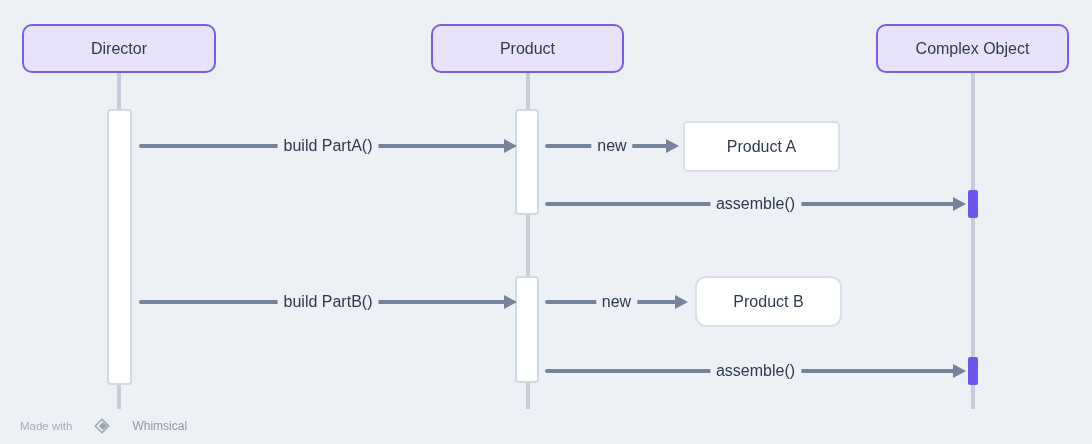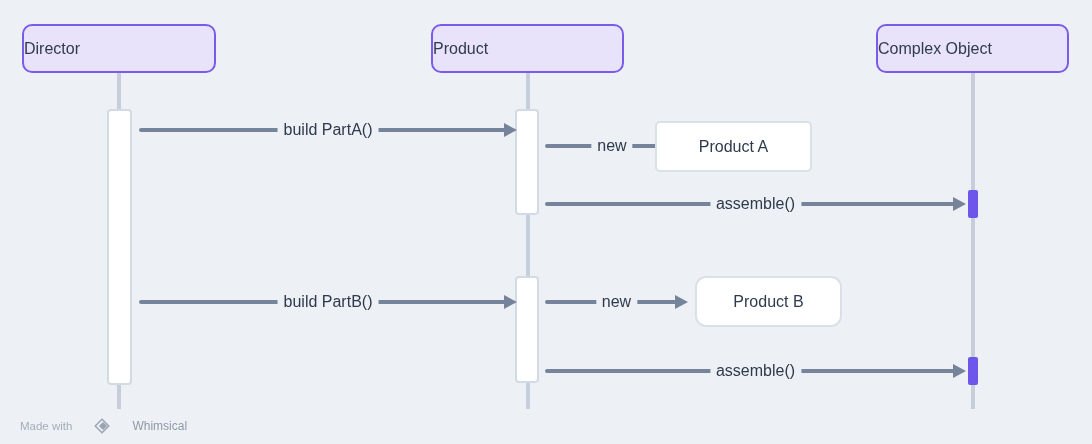--- a/index.html
+++ b/index.html
@@ -17,20 +17,21 @@
   .participant {
     position: absolute;
     top: 24px;
     height: 49px;
     background: var(--participant-fill, #E8E2FB);
     border: 2px solid var(--participant-border, #7B5CE8);
     border-radius: 10px;
     box-sizing: border-box;
     display: flex;
     align-items: center;
+    justify-content: center;
     font-size: 16px;
     font-weight: 500;
     z-index: 5;
   }
 
   
   .lifeline {
     position: absolute;
     top: 73px;
     width: 4px;
@@ -149,21 +150,21 @@
   <div class="participant" style="left:22px;width:194px;">
     <span>Director</span>
   </div>
   <div class="participant" style="left:431px;width:193px;">
     <span>Product</span>
   </div>
   <div class="participant" style="left:876px;width:193px;">
     <span>Complex Object</span>
   </div>
 
-  <div class="arrow" style="left:139px;top:128px;width:378px;text-align:center;">
+  <div class="arrow" style="left:139px;top:144px;width:378px;text-align:center;">
     <div class="shaft"></div>
     <div class="head"></div>
     <span class="msg-label">build PartA()</span>
   </div>
 
   <div class="arrow" style="left:545px;top:144px;width:134px;">
     <div class="shaft"></div>
     <div class="head"></div>
     <span class="msg-label">new</span>
   </div>
@@ -185,21 +186,21 @@
     <div class="head"></div>
     <span class="msg-label">new</span>
   </div>
 
   <div class="arrow" style="left:545px;top:369px;width:421px;">
     <div class="shaft"></div>
     <div class="head"></div>
     <span class="msg-label">assemble()</span>
   </div>
 
-  <div class="product" style="left:655px;top:121px;width:157px;">
+  <div class="product" style="left:683px;top:121px;width:157px;">
     <span>Product A</span>
   </div>
   <div class="product" style="left:695px;top:276px;width:147px;border-radius:11px;">
     <span>Product B</span>
   </div>
 
   <div class="exec-marker" style="top:190px;"></div>
   <div class="exec-marker" style="top:357px;"></div>
 
   <div class="watermark">

